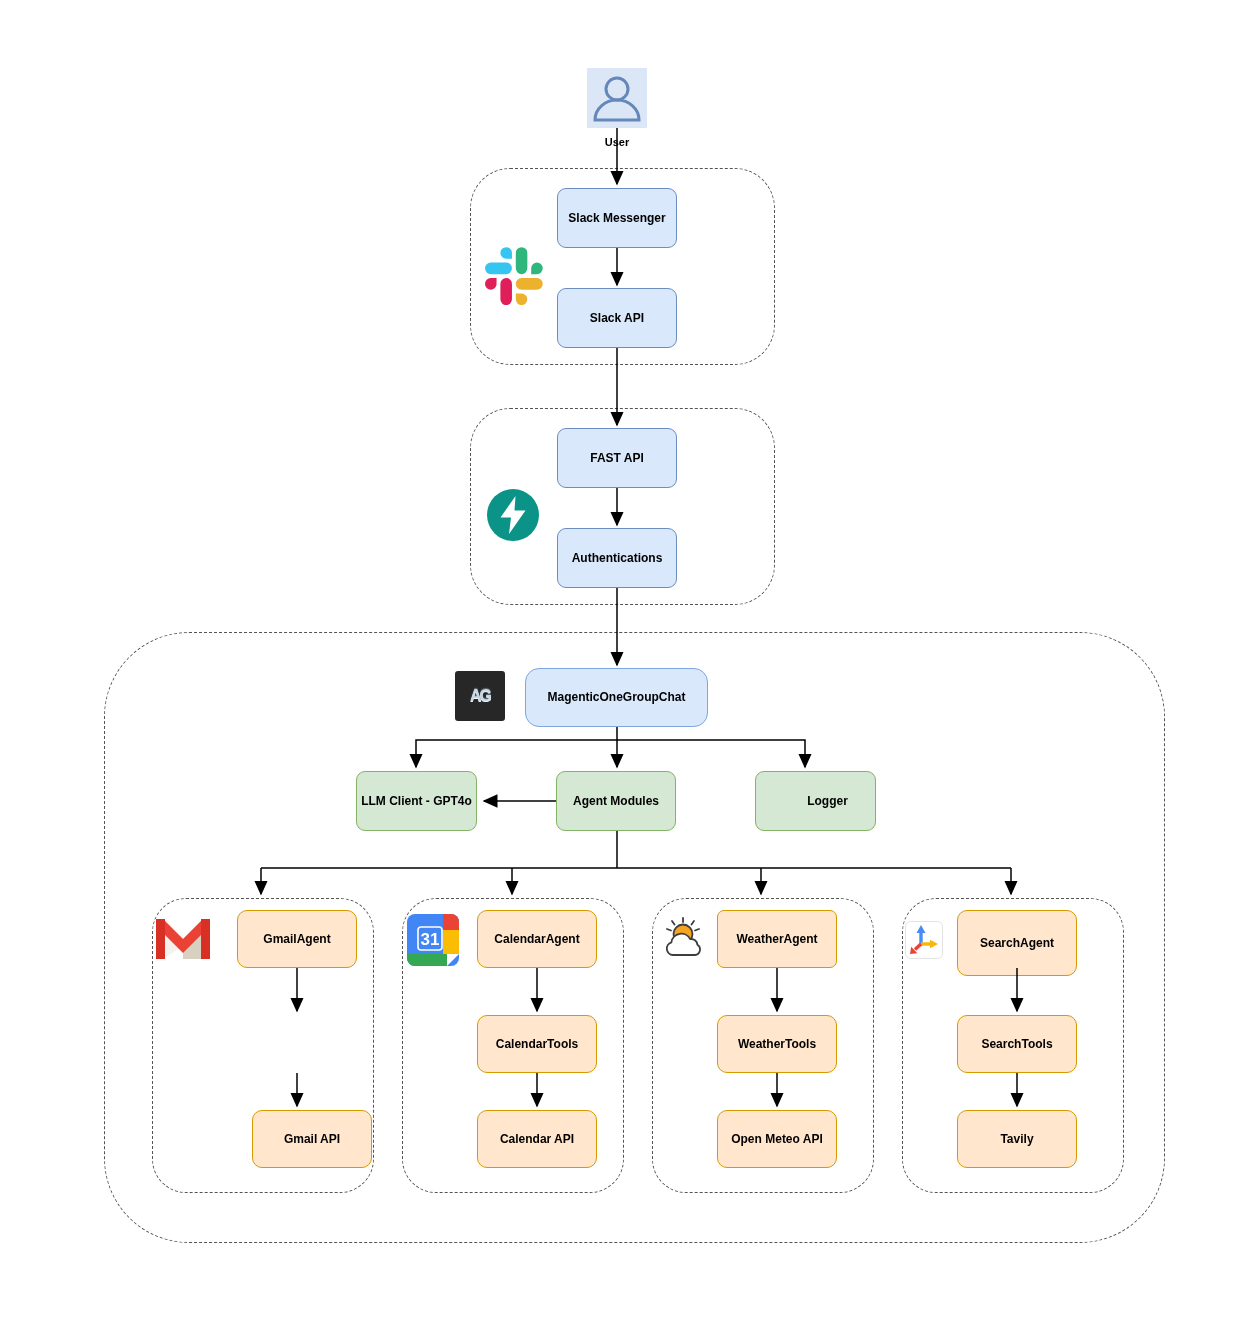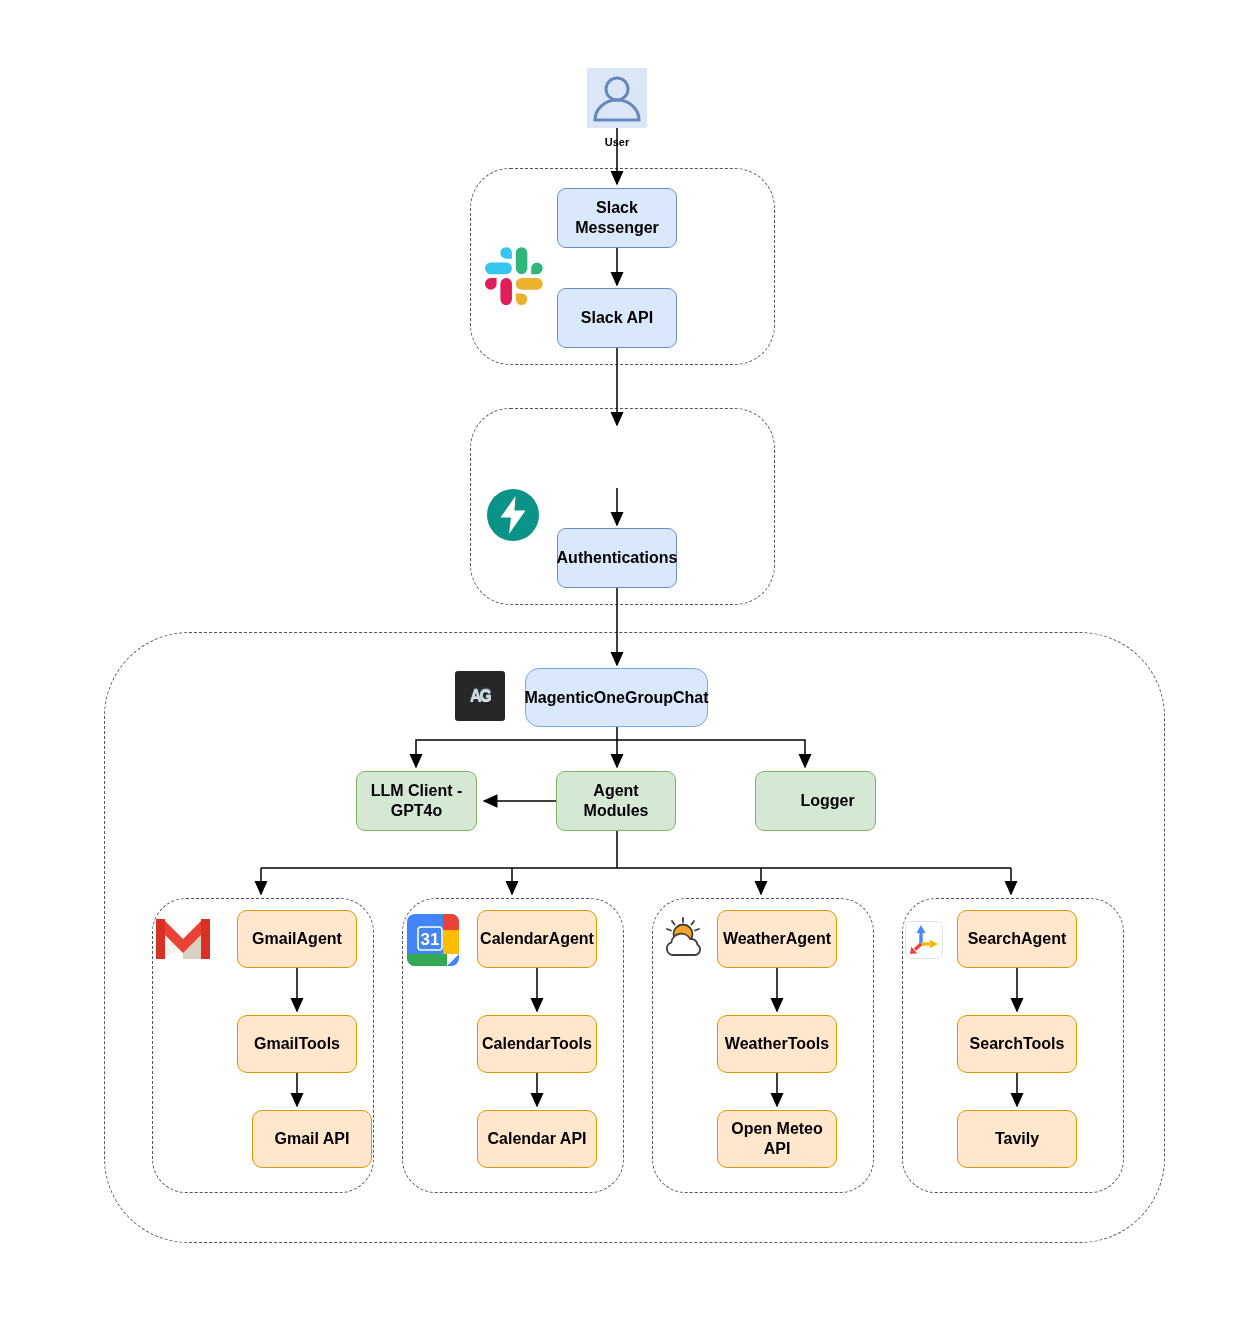--- a/index.html
+++ b/index.html
@@ -2,21 +2,21 @@
 <html><head>
 <meta charset="utf-8">
 <style>
   html,body{margin:0;padding:0;background:#fff;}
   .canvas{position:relative;width:1241px;height:1321px;background:#ffffff;
           font-family:"Liberation Sans",sans-serif;overflow:hidden;}
   .grp{position:absolute;border:1.4px dashed #545454;border-radius:40px;box-sizing:border-box;z-index:1;}
   .grp.outer{border-radius:85px;}
   .grp.sub{border-radius:34px;}
   .node{position:absolute;display:flex;align-items:center;justify-content:center;
-        font-size:16px;font-weight:700;color:#000;text-align:center;line-height:1.25;
+        font-size:12px;font-weight:700;color:#000;text-align:center;line-height:1.25;
         border-radius:9px;box-sizing:border-box;padding:4px;z-index:10;}
   .blue{background:#dae8fc;border:1px solid #6c8ebf;}
   .magentic{background:#dae8fc;border:1.6px solid #7ea6e0;border-radius:14px;}
   .green{background:#d5e8d4;border:1px solid #82b366;}
   .orange{background:#ffe6cc;border:1px solid #d79b00;border-radius:10px;}
   .icon{position:absolute;z-index:10;display:flex;align-items:center;justify-content:center;}
   .user-box{background:#dbe7f7;}
   .label{position:absolute;z-index:10;font-size:11px;font-weight:700;color:#000;text-align:center;}
   .ag-box{background:#272727;border-radius:3px;display:flex;align-items:center;justify-content:center;}
   .ag-text{font-size:16px;font-weight:800;letter-spacing:-2px;color:#c9d6e0;
@@ -48,20 +48,21 @@
   <div class="node blue" style="left:557px;top:188px;width:120px;height:60px;">Slack Messenger</div>
   <div class="node blue" style="left:557px;top:288px;width:120px;height:60px;">Slack API</div>
 
   <div class="grp" style="left:470px;top:408px;width:305px;height:197px;"></div>
   <div class="icon" style="left:486px;top:488px;width:54px;height:54px;">
     <svg width="54" height="54" viewBox="0 0 54 54">
       <circle cx="27" cy="27" r="26" fill="#0a9386"></circle>
       <path d="M29.5 8 L14.5 29.5 H25 L23 46 L39.5 22.5 H28.5 Z" fill="#ffffff"></path>
     </svg>
   </div>
+  <div class="node blue" style="left:557px;top:428px;width:120px;height:60px;">FAST API</div>
   <div class="node blue" style="left:557px;top:528px;width:120px;height:60px;">Authentications</div>
 
   <div class="grp outer" style="left:104px;top:632px;width:1061px;height:611px;"></div>
 
   <div class="icon ag-box" style="left:455px;top:671px;width:50px;height:50px;">
     <span class="ag-text">AG</span>
   </div>
   <div class="node magentic" style="left:525px;top:668px;width:183px;height:59px;">MagenticOneGroupChat</div>
 
   <div class="node green" style="left:356px;top:771px;width:121px;height:60px;">LLM Client - GPT4o</div>
@@ -72,21 +73,20 @@
   <div class="icon" style="left:156px;top:919px;width:54px;height:40px;">
     <svg width="54" height="40" viewBox="0 0 54 40">
       <polygon points="27,27 7,10 7,40" fill="#f4f2ec"></polygon>
       <polygon points="27,27 47,10 47,40 27,40" fill="#d8d1c2"></polygon>
       <path d="M2,2 L27,27 L52,2" fill="none" stroke="#ea4335" stroke-width="10"></path>
       <rect x="0" y="0" width="9" height="40" fill="#d93025"></rect>
       <rect x="45" y="0" width="9" height="40" fill="#d93025"></rect>
     </svg>
   </div>
   <div class="node orange" style="left:237px;top:910px;width:120px;height:58px;">GmailAgent</div>
-  <div class="node orange" style="left:237px;top:1015px;width:120px;height:58px;">GmailTools</div>
   <div class="node orange" style="left:252px;top:1110px;width:120px;height:58px;">Gmail API</div>
 
   <div class="grp sub" style="left:402px;top:898px;width:222px;height:295px;"></div>
   <div class="icon" style="left:407px;top:914px;width:52px;height:52px;">
     <svg width="52" height="52" viewBox="0 0 52 52">
       <path d="M8,0 h36 a8,8 0 0 1 8,8 v36 a8,8 0 0 1-8,8 H8 a8,8 0 0 1-8-8 V8 a8,8 0 0 1 8-8 z" fill="#4285F4"></path>
       <path d="M36,0 h8 a8,8 0 0 1 8,8 v8 h-16 z" fill="#EA4335"></path>
       <rect x="36" y="16" width="16" height="24" fill="#FBBC04"></rect>
       <path d="M0,40 h40 v12 H8 a8,8 0 0 1-8-8 z" fill="#34A853"></path>
       <polygon points="40,40 52,40 40,52" fill="#ffffff"></polygon>
@@ -105,37 +105,37 @@
         <line x1="23" y1="2" x2="23" y2="6"></line>
         <line x1="12" y1="5" x2="14.5" y2="8.5"></line>
         <line x1="34" y1="5" x2="31.5" y2="8.5"></line>
         <line x1="7" y1="13" x2="11" y2="14.5"></line>
         <line x1="39" y1="13" x2="35" y2="14.5"></line>
       </g>
       <circle cx="23" cy="18" r="9.5" fill="#F6A423" stroke="#3d3d3d" stroke-width="1.8"></circle>
       <path d="M13,39 a6.5,6.5 0 0 1-1.6-12.7 a10,10 0 0 1 18.8-3.2 a6.2,6.2 0 0 1 7.2,5.6 a5.6,5.6 0 0 1-2.4,10.3 z" fill="#ffffff" stroke="#3d3d3d" stroke-width="1.8" stroke-linejoin="round"></path>
     </svg>
   </div>
-  <div class="node orange" style="left:717px;top:910px;width:120px;height:58px;">WeatherAgent</div>
+  <div class="node orange" style="left:717px;top:910px;width:120px;height:58px;border-radius:7px;">WeatherAgent</div>
   <div class="node orange" style="left:717px;top:1015px;width:120px;height:58px;">WeatherTools</div>
   <div class="node orange" style="left:717px;top:1110px;width:120px;height:58px;">Open Meteo API</div>
 
   <div class="grp sub" style="left:902px;top:898px;width:222px;height:295px;"></div>
   <div class="icon" style="left:905px;top:921px;width:38px;height:38px;">
     <svg width="38" height="38" viewBox="0 0 38 38">
       <rect x="0.5" y="0.5" width="37" height="37" rx="5" fill="#ffffff" stroke="#e3e3e3"></rect>
       <line x1="16" y1="23" x2="16" y2="11" stroke="#4a8af4" stroke-width="3.4"></line>
       <polygon points="16,4 11.5,12 20.5,12" fill="#4a8af4"></polygon>
       <line x1="16" y1="23" x2="26" y2="23" stroke="#f6b60b" stroke-width="3.4"></line>
       <polygon points="33,23 25,18.8 25,27.2" fill="#f6b60b"></polygon>
       <line x1="16" y1="23" x2="10" y2="28.5" stroke="#ea4335" stroke-width="3.4"></line>
       <polygon points="5,33 6.2,25.8 12.3,32.3" fill="#ea4335"></polygon>
     </svg>
   </div>
-  <div class="node orange" style="left:957px;top:910px;width:120px;height:58px;">SearchAgent</div>
+  <div class="node orange" style="left:957px;top:910px;width:120px;height:66px;">SearchAgent</div>
   <div class="node orange" style="left:957px;top:1110px;width:120px;height:58px;">Tavily</div>
   <div class="node orange" style="left:957px;top:1015px;width:120px;height:58px;">SearchTools</div>
 
   <svg class="wires" width="1241" height="1321" viewBox="0 0 1241 1321">
     <defs>
       <marker id="ah" markerWidth="11" markerHeight="9" refX="9" refY="4.5" orient="auto">
         <path d="M0,0 L10,4.5 L0,9 z" fill="#000"></path>
       </marker>
     </defs>
     <g stroke="#000" stroke-width="1.5" fill="none">

